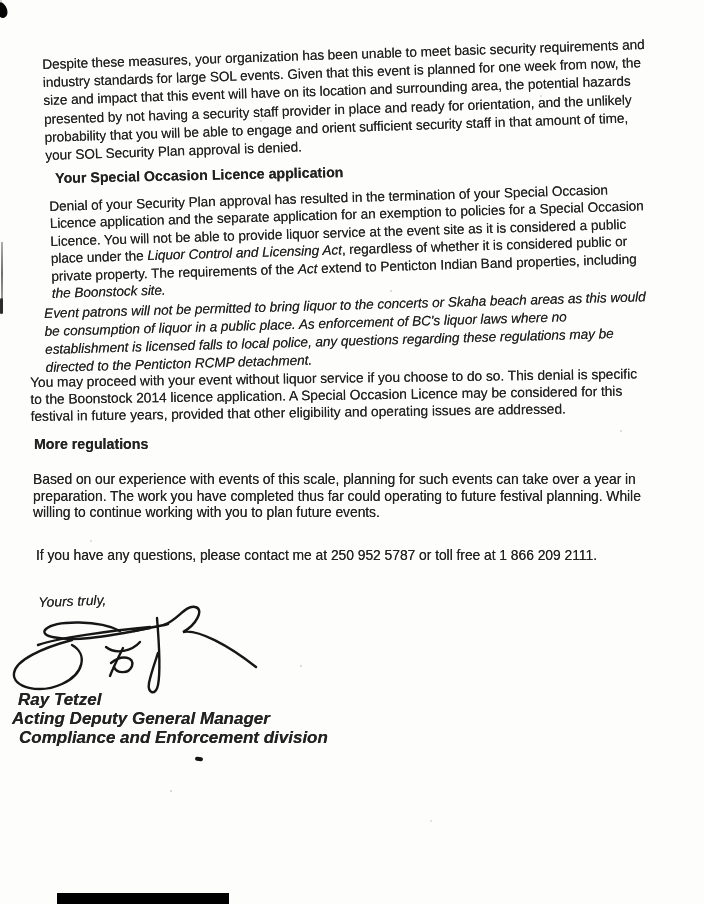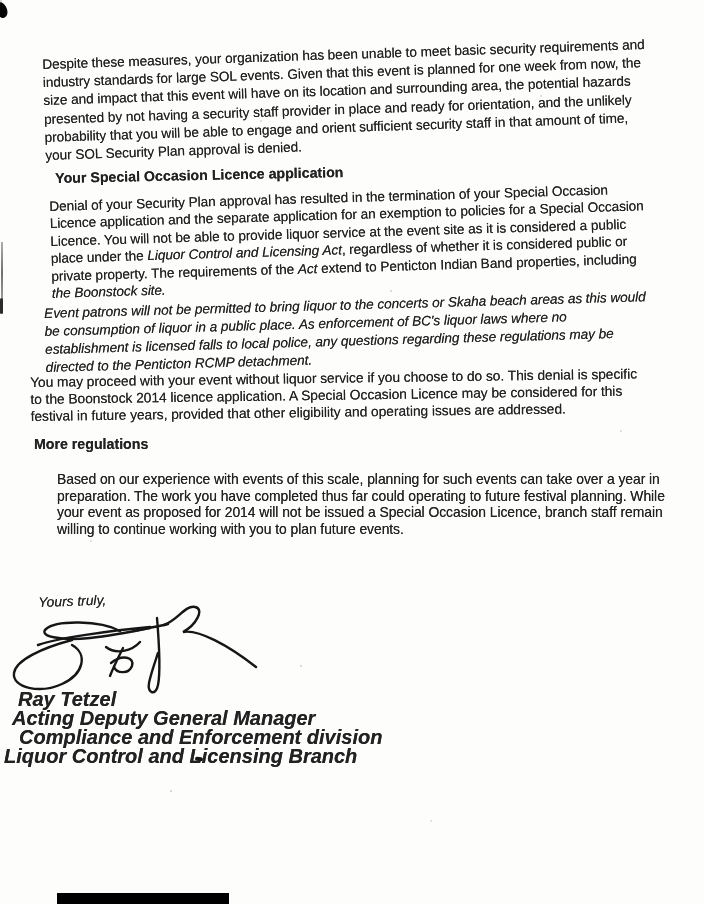--- a/index.html
+++ b/index.html
@@ -14,24 +14,24 @@
   .para .tline{white-space:nowrap;}
   .it{font-style:italic;}
   .heading{font-weight:bold;font-size:14.2px;white-space:nowrap;}
   .scan{color:#222;text-shadow:0 0 0.5px rgba(45,45,45,0.85);}
   .p1{left:42px;top:56px;line-height:18.2px;transform:rotate(-1.9deg);}
   .h1{left:55px;top:170px;transform:rotate(-1.2deg);}
   .p2{left:49px;top:198px;line-height:17.4px;transform:rotate(-1.7deg);}
   .p3{left:44px;top:305px;line-height:18px;transform:rotate(-1.6deg);font-style:italic;}
   .p4{left:30px;top:375px;line-height:16.8px;transform:rotate(-0.8deg);font-size:13.8px;}
   .h2{left:34px;top:436px;}
-  .p5{left:33px;top:471px;line-height:16.5px;font-size:13.9px;margin-left:24px;}
+  .p5{left:33px;top:471px;line-height:16.5px;font-size:13.9px;}
   .p6{left:36px;top:547px;font-size:13.9px;white-space:nowrap;}
   .closing{left:38px;top:595px;font-style:italic;font-size:13.8px;transform:rotate(-2deg);white-space:nowrap;}
-  .sigblock{left:0px;top:690px;font-style:italic;font-weight:bold;font-size:20px;line-height:19px;}
+  .sigblock{left:0px;top:690px;font-style:italic;font-weight:bold;font-size:17px;line-height:19px;}
   .sigblock .tline{white-space:nowrap;}
   .sigblock .tline:nth-child(1){padding-left:18px;}
   .sigblock .tline:nth-child(2){padding-left:12px;}
   .sigblock .tline:nth-child(3){padding-left:19px;}
   .sigblock .tline:nth-child(4){padding-left:4px;}
   .sig-svg{position:absolute;left:8px;top:600px;}
   
   .corner-mark{position:absolute;left:-3px;top:2px;width:10px;height:16px;background:#050505;border-radius:45% 55% 50% 40%;transform:rotate(-18deg);}
   .edge-line{position:absolute;left:1px;top:242px;width:2px;height:62px;background:linear-gradient(#9a9a9a,#4d4d4d,#8c8c8c);opacity:.8;}
   .edge-dash{position:absolute;left:0px;top:298px;width:3px;height:16px;background:#2c2c2c;border-radius:2px;}
@@ -85,24 +85,24 @@
       <div class="tline">You may proceed with your event without liquor service if you choose to do so. This denial is specific</div>
       <div class="tline">to the Boonstock 2014 licence application. A Special Occasion Licence may be considered for this</div>
       <div class="tline">festival in future years, provided that other eligibility and operating issues are addressed.</div>
     </div>
 
   <div class="block heading scan h2">More regulations</div>
 
   <div class="block para scan p5">
       <div class="tline">Based on our experience with events of this scale, planning for such events can take over a year in</div>
       <div class="tline">preparation. The work you have completed thus far could operating to future festival planning. While</div>
-      <div class="tline">your event as proposed for 2014 will not be issued a Special Occasion Licence, branch staff remain</div>
       <div class="tline">willing to continue working with you to plan future events.</div>
     </div>
 
+  <div class="block para scan p6">If you have any questions, please contact me at 250 952 5787 or toll free at 1 866 209 2111.</div>
 
   <div class="block scan closing">Yours truly,</div>
 
   <svg class="sig-svg" width="260" height="105" viewBox="0 0 260 105" fill="none">
     <g stroke="#161616" stroke-width="2.4" stroke-linecap="round" fill="none">
       <path d="M 112,31 C 92,20 48,20 38,29 C 30,36 52,41 82,38 C 100,36 122,32 142,28"></path>
       <path d="M 64,40 C 34,48 8,60 6,73 C 4,88 32,94 54,84 C 76,74 80,54 64,45"></path>
       <path d="M 30,45 C 50,38 100,31 142,27"></path>
       <path d="M 98,47 C 108,55 124,51 132,42"></path>
       <path d="M 115,48 C 110,58 105,68 102,76"></path>
@@ -110,16 +110,15 @@
       <path d="M 149,18 C 151,42 153,70 150,85 C 148,96 139,94 141,83 C 143,73 147,62 150,53"></path>
       <path d="M 126,31 C 140,28 152,26 160,24"></path>
       <path d="M 156,25 C 170,20 177,5 187,7 C 197,9 188,25 175,32 C 190,29 220,45 248,67"></path>
     </g>
   </svg>
 
   <div class="block scan sigblock">
       <div class="tline">Ray Tetzel</div>
       <div class="tline">Acting Deputy General Manager</div>
       <div class="tline">Compliance and Enforcement division</div>
-      <div class="tline">Liquor Control and Licensing Branch</div>
     </div>
 
 </div>
 
 </body></html>

